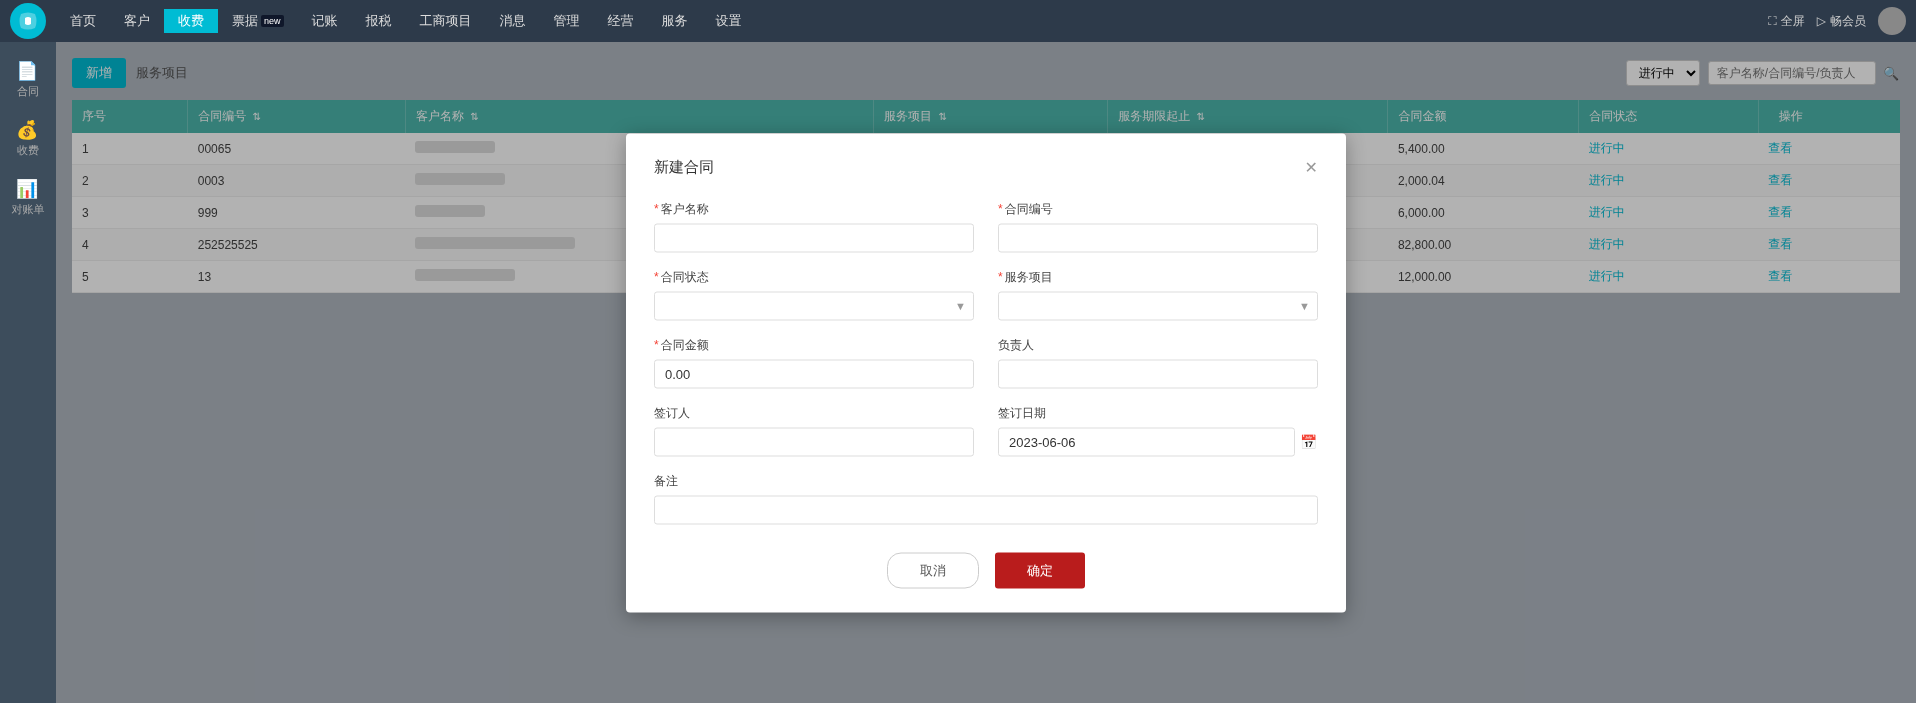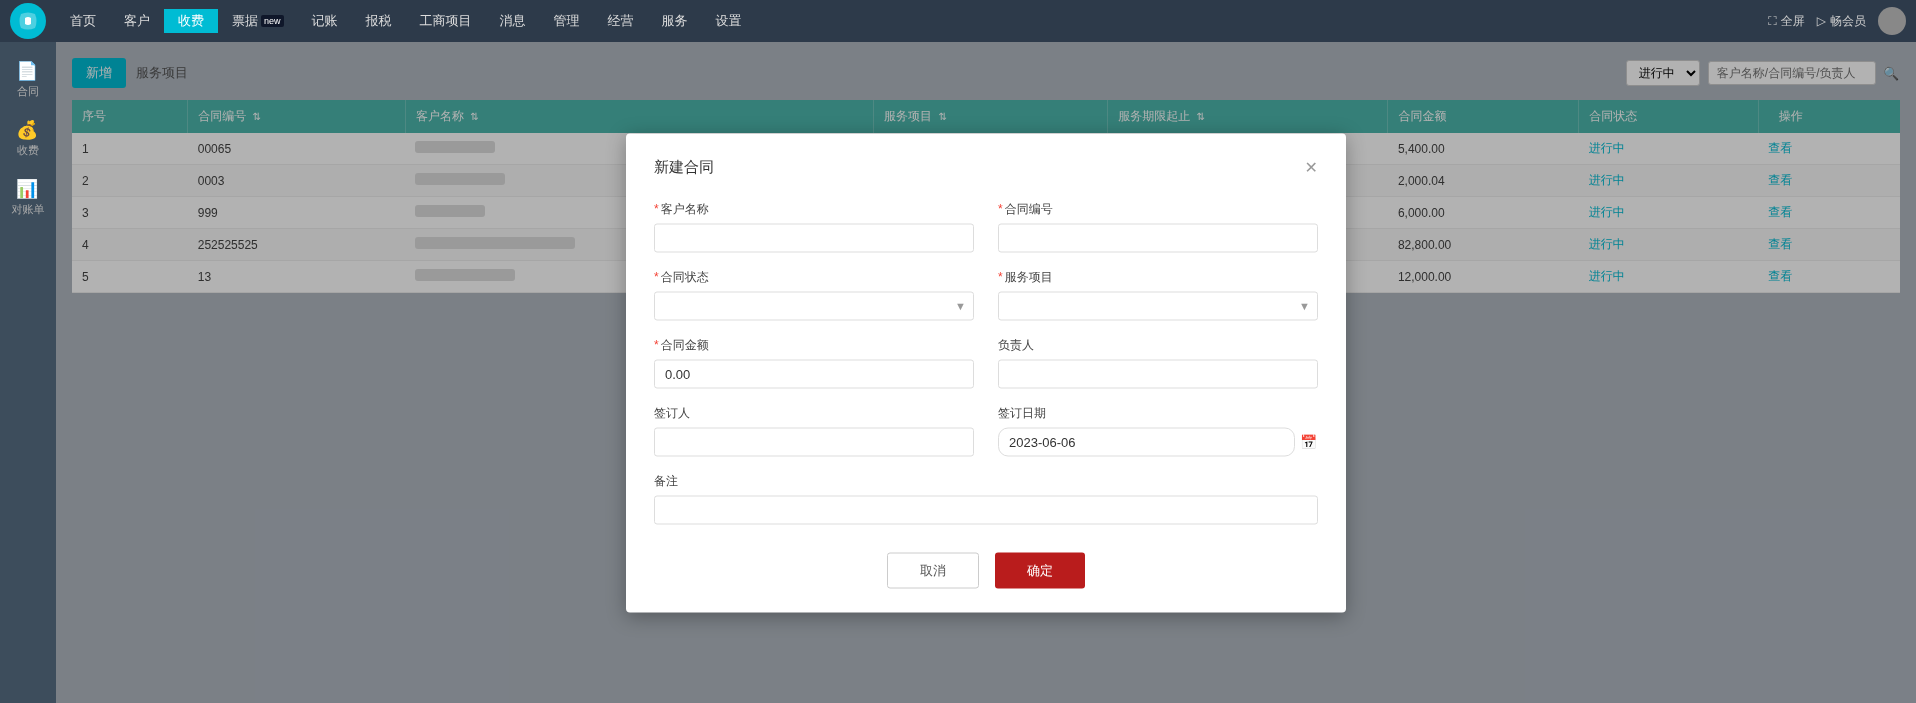--- a/index.html
+++ b/index.html
@@ -118,21 +118,21 @@
     .form-select-wrap .dropdown-arrow {
       position: absolute; right: 8px; top: 50%; transform: translateY(-50%);
       color: #999; font-size: 11px; pointer-events: none;
     }
     .form-row .date-wrap { display: flex; align-items: center; gap: 6px; }
     .form-row .date-wrap .cal-icon { color: #bbb; cursor: pointer; font-size: 14px; }
 
     .modal-footer { display: flex; justify-content: center; gap: 16px; margin-top: 28px; }
     .btn-cancel {
       border: 1px solid #ccc; background: white; color: #555;
-      padding: 8px 32px; border-radius: 3px; cursor: pointer; font-size: 13px;
+      padding: 8px 32px; border-radius: 14px; cursor: pointer; font-size: 13px;
     }
     .btn-confirm {
       background: #b91c1c; color: white; border: none;
       padding: 8px 32px; border-radius: 3px; cursor: pointer; font-size: 13px;
     }
 
     .table-wrapper { background: #0f172a; }
   </style>
 </head>
 <body>
@@ -339,21 +339,21 @@
             <span>签订人</span>
           </label>
           <input class="form-input" type="text" value="" style="">
         </div>
 
         <div class="form-row">
           <label>
             <span>签订日期</span>
           </label>
           <div class="date-wrap">
-            <input class="form-input" type="text" value="2023-06-06" style="flex: 1 1 0%; border-radius: 10px;">
+            <input class="form-input" type="text" value="2023-06-06" style="flex: 1 1 0%;">
             <span class="cal-icon">📅</span>
           </div>
         </div>
 
         <div class="form-row" style="grid-column: 1 / -1;">
           <label>
             <span>备注</span>
           </label>
           <input class="form-input" type="text" value="" style="">
         </div>

